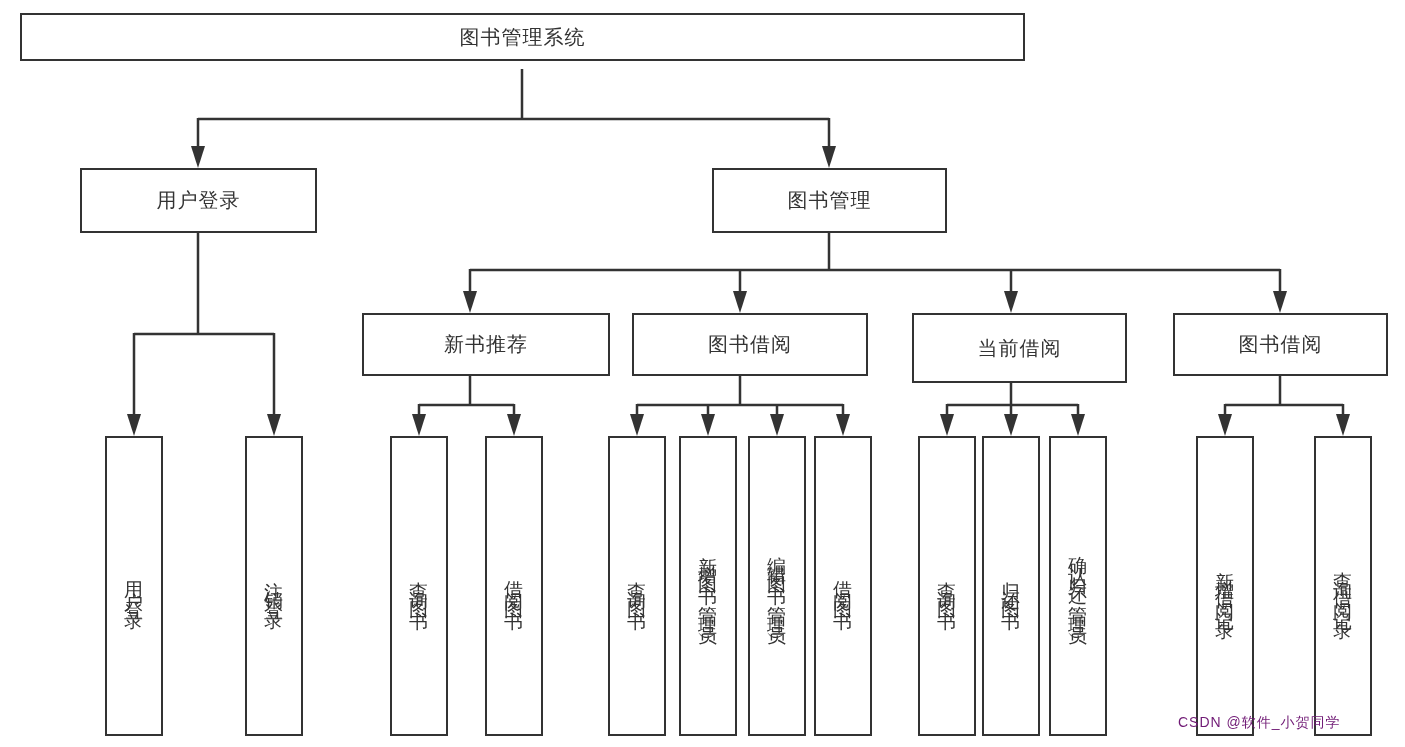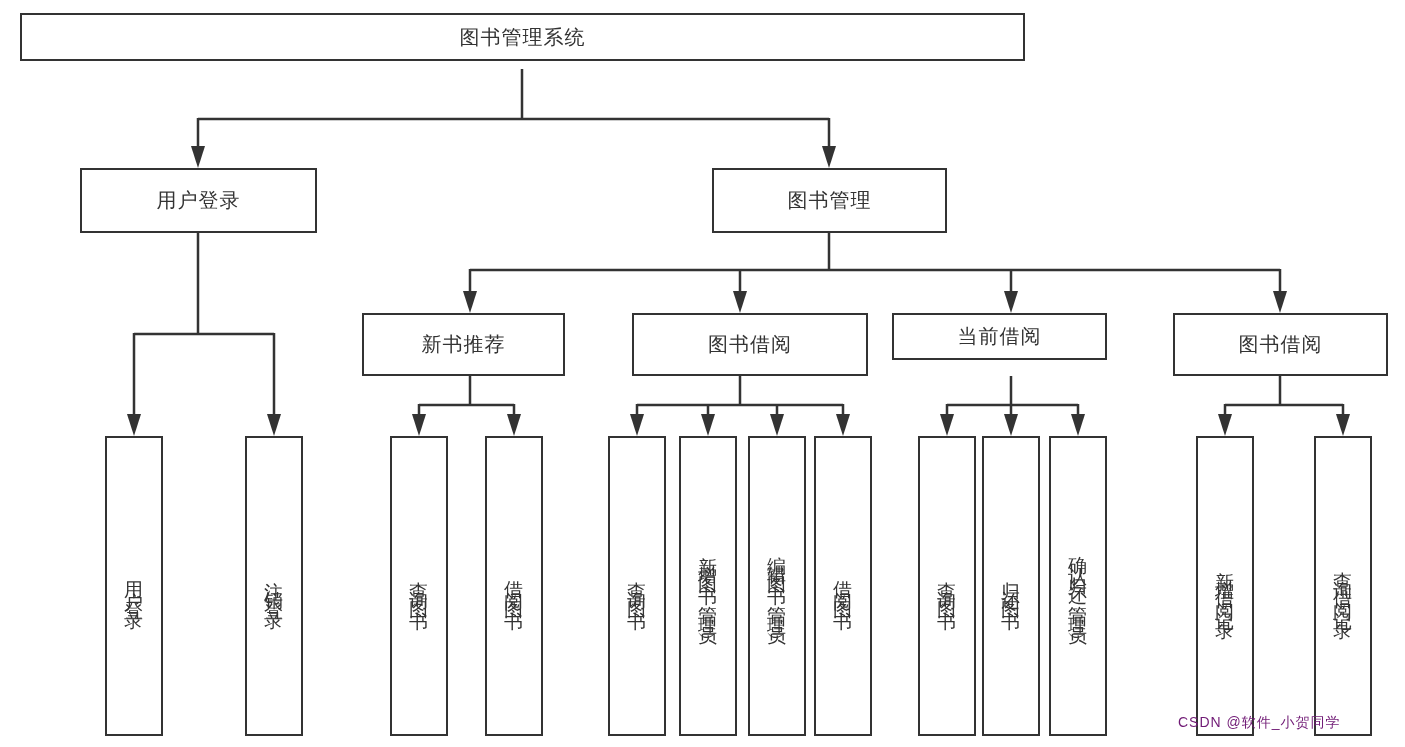--- a/index.html
+++ b/index.html
@@ -66,23 +66,23 @@
       <polygon points="1218,414 1232,414 1225,436"></polygon>
       <polygon points="1336,414 1350,414 1343,436"></polygon>
     </g>
   </svg>
 
   <div class="hbox" style="left:20px;top:13px;width:1005px;height:48px;">图书管理系统</div>
 
   <div class="hbox" style="left:80px;top:168px;width:237px;height:65px;">用户登录</div>
   <div class="hbox" style="left:712px;top:168px;width:235px;height:65px;">图书管理</div>
 
-  <div class="hbox" style="left:362px;top:313px;width:203px;height:63px;">新书推荐</div>
+  <div class="hbox" style="left:362px;top:313px;width:248px;height:63px;">新书推荐</div>
   <div class="hbox" style="left:632px;top:313px;width:236px;height:63px;">图书借阅</div>
-  <div class="hbox" style="left:892px;top:313px;width:215px;height:47px;">当前借阅</div>
+  <div class="hbox" style="left:912px;top:313px;width:215px;height:70px;">当前借阅</div>
   <div class="hbox" style="left:1173px;top:313px;width:215px;height:63px;">图书借阅</div>
 
   <div class="leaf" style="left:105px;top:436px;width:58px;height:300px;">
     <span>用户登录</span>
   </div>
   <div class="leaf" style="left:245px;top:436px;width:58px;height:300px;">
     <span>注销登录</span>
   </div>
 
   <div class="leaf" style="left:390px;top:436px;width:58px;height:300px;">

